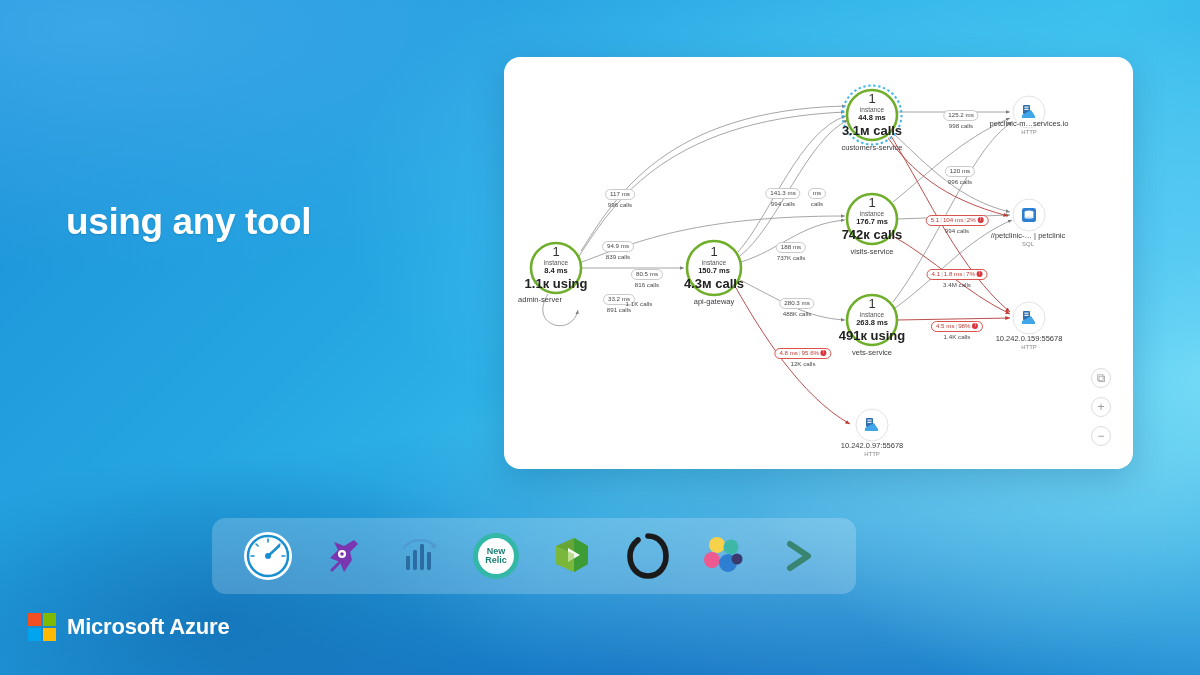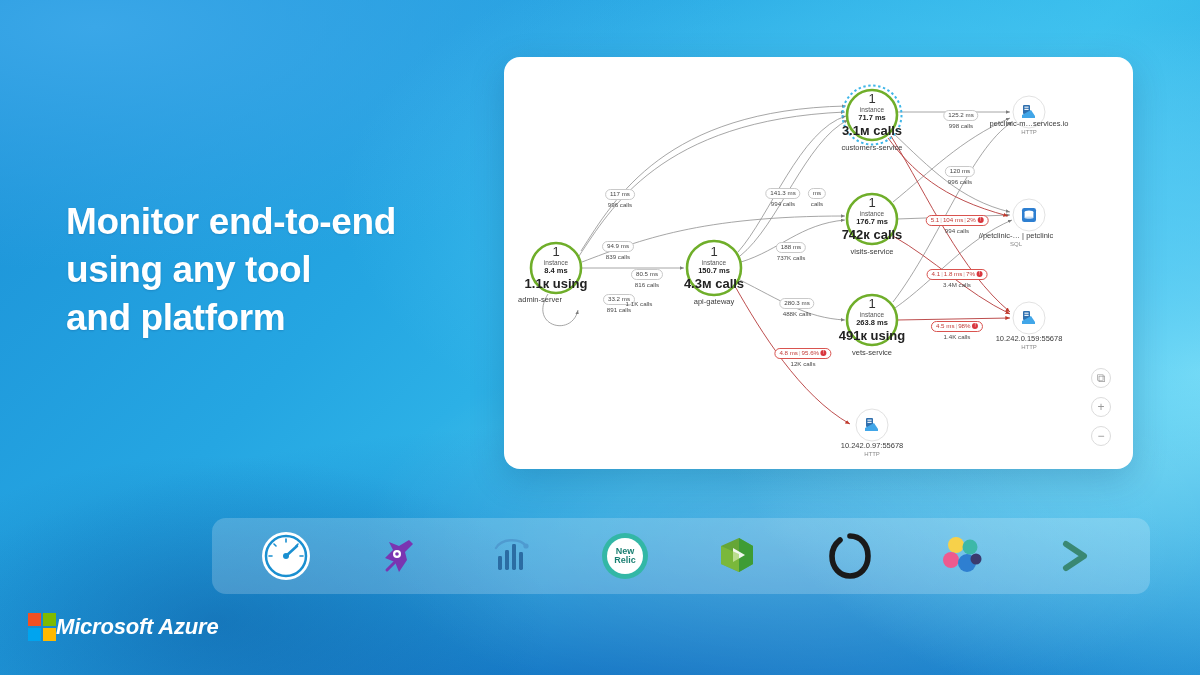--- a/index.html
+++ b/index.html
@@ -115,47 +115,45 @@
     position: absolute; right: 22px;
     width: 20px; height: 20px; border-radius: 50%;
     border: 1px solid #dcdcdc; background:#fff;
     color:#9a9a9a; font-size: 12px; line-height: 18px; text-align:center;
   }
 
   
   .logo-bar {
     position: absolute;
     left: 212px; top: 518px;
-    width: 938px; height: 76px;
+    width: 644px; height: 76px;
     border-radius: 14px;
     background: rgba(255,255,255,0.20);
     display: flex; align-items: center; justify-content: space-around;
     padding: 0 18px;
   }
   .logo-slot { width: 58px; height: 58px; display:flex; align-items:center; justify-content:center; }
 
   
   .ms-lockup {
     position: absolute; left: 28px; top: 613px;
-    display: flex; align-items: center;  font-style: italic;
+    display: flex; align-items: center; gap: 11px;
   }
   .ms-grid { display: grid; grid-template-columns: 13px 13px; grid-template-rows: 13px 13px; gap: 2px; }
   .ms-grid i { display:block; }
   .ms-az { color: #fff; font-size: 22px; font-weight: 600; letter-spacing: -0.2px; }
 </style>
 </head>
 <body>
 
 <div class="bg-base"></div>
 <div class="bg-sheen"></div>
 
 <div class="headline">
-  <div>Monitor end-to-end</div>
   <div>using any tool</div>
-  <div>and platform</div>
 </div>
 
 <div class="map-card">
   <svg class="map-svg" viewBox="504 57 629 412">
     <defs>
       <marker id="ah" markerWidth="6" markerHeight="6" refX="5.2" refY="2.2" orient="auto">
         <path d="M0,0 L5,2.2 L0,4.4 z" fill="#7d7d7d"></path>
       </marker>
       <marker id="ahr" markerWidth="6" markerHeight="6" refX="5.2" refY="2.2" orient="auto">
         <path d="M0,0 L5,2.2 L0,4.4 z" fill="#c0392b"></path>
@@ -255,21 +253,21 @@
   </div>
   <div class="node-text" style="left:210px; top:211px;">
     <div class="node-count">1</div>
     <div class="node-inst">instance</div>
     <div class="node-ms">150.7 ms</div>
     <div class="node-calls">4.3м calls</div>
   </div>
   <div class="node-text" style="left:368px; top:58px;">
     <div class="node-count">1</div>
     <div class="node-inst">instance</div>
-    <div class="node-ms">71.7 ms</div>
+    <div class="node-ms">44.8 ms</div>
     <div class="node-calls">3.1м calls</div>
   </div>
   <div class="node-text" style="left:368px; top:162px;">
     <div class="node-count">1</div>
     <div class="node-inst">instance</div>
     <div class="node-ms">176.7 ms</div>
     <div class="node-calls">742к calls</div>
   </div>
   <div class="node-text" style="left:368px; top:263px;">
     <div class="node-count">1</div>
@@ -281,21 +279,21 @@
   <div class="svc-label" style="left:36px; top:238px;">admin-server</div>
   <div class="svc-label" style="left:210px; top:240px;">api-gateway</div>
   <div class="svc-label" style="left:368px; top:86px;">customers-service</div>
   <div class="svc-label" style="left:368px; top:190px;">visits-service</div>
   <div class="svc-label" style="left:368px; top:291px;">vets-service</div>
 
   <div class="svc-label" style="left:525px; top:62px;">
     <span>petclinic-m…services.io</span>
     <span class="ext-sub">HTTP</span>
   </div>
-  <div class="svc-label" style="left:512px; top:174px;">
+  <div class="svc-label" style="left:524px; top:174px;">
     <span>//petclinic-… | petclinic</span>
     <span class="ext-sub">SQL</span>
   </div>
   <div class="svc-label" style="left:525px; top:277px;">
     <span>10.242.0.159:55678</span>
     <span class="ext-sub">HTTP</span>
   </div>
   <div class="svc-label" style="left:368px; top:384px;">
     <span>10.242.0.97:55678</span>
     <span class="ext-sub">HTTP</span>

